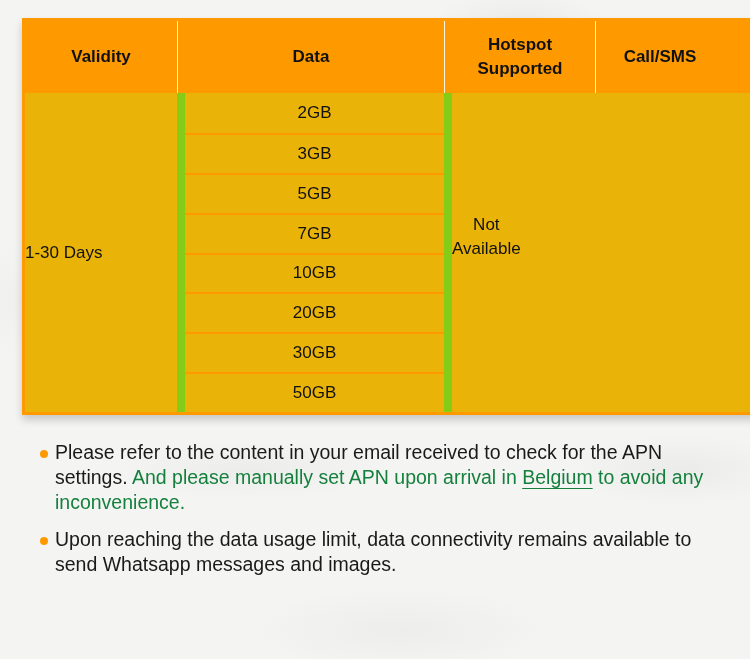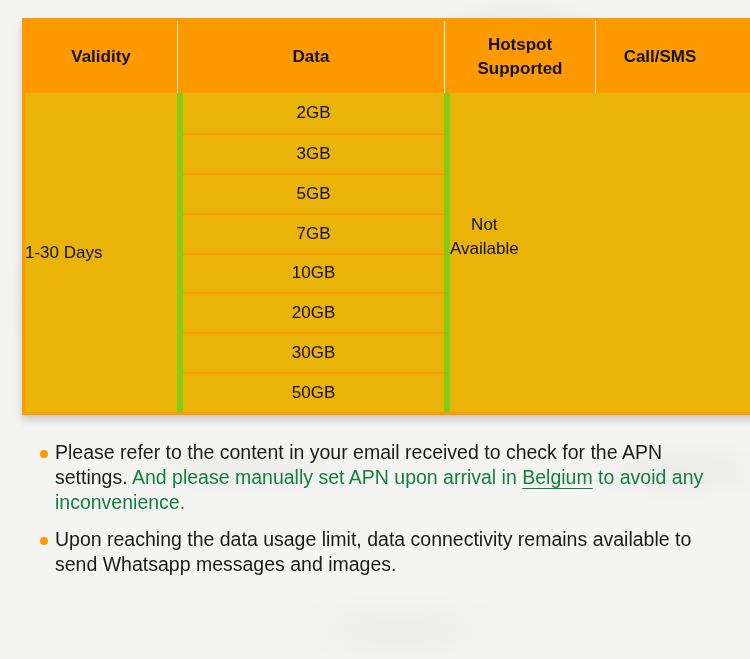--- a/index.html
+++ b/index.html
@@ -13,21 +13,21 @@
   .table-wrap{position:absolute;left:22px;top:18px;width:749px;height:397px;box-sizing:border-box;border:3px solid #fe9a00;border-radius:0;background:#eab308;overflow:hidden;box-shadow:0 5px 8px rgba(0,0,0,0.18);}
   .header{position:absolute;left:0;top:0;right:0;height:72px;background:#fe9a00;display:flex;}
   .hcell{display:flex;align-items:center;justify-content:center;text-align:center;font-weight:bold;font-size:17px;color:#111;line-height:24px;box-sizing:border-box;}
   .hcell + .hcell{border-left:1px solid #fff3dc;}
   .c1{width:152px;}
   .c2{width:267px;}
   .c3{width:151px;}
   .c4{width:129px;}
   .body{position:absolute;left:0;top:72px;right:0;bottom:0;display:flex;}
   .bcell{box-sizing:border-box;display:flex;align-items:center;text-align:center;font-size:17px;color:#111;line-height:24px;}
-  .bcell + .bcell{border-left:6px solid #84cc16;}
+  .bcell + .bcell{border-left:8px solid #84cc16;}
   .data-col{display:flex;flex-direction:column;justify-content:flex-start;align-items:stretch;}
   .data-row{height:40px;display:flex;align-items:center;justify-content:center;box-sizing:border-box;font-size:17px;color:#111;}
   .data-row + .data-row{border-top:2px solid #fe9a00;}
   .notes{position:absolute;left:40px;top:440px;width:690px;font-size:19.5px;line-height:25px;color:#1a1a1a;}
   .note{position:relative;padding-left:15px;margin-bottom:12px;}
   .bullet{position:absolute;left:0;top:10px;width:8px;height:8px;border-radius:50%;background:#fe9a00;}
   .red{color:#15803d;}
   .ul{text-decoration:underline;text-underline-offset:4px;}
 </style>
 </head>

